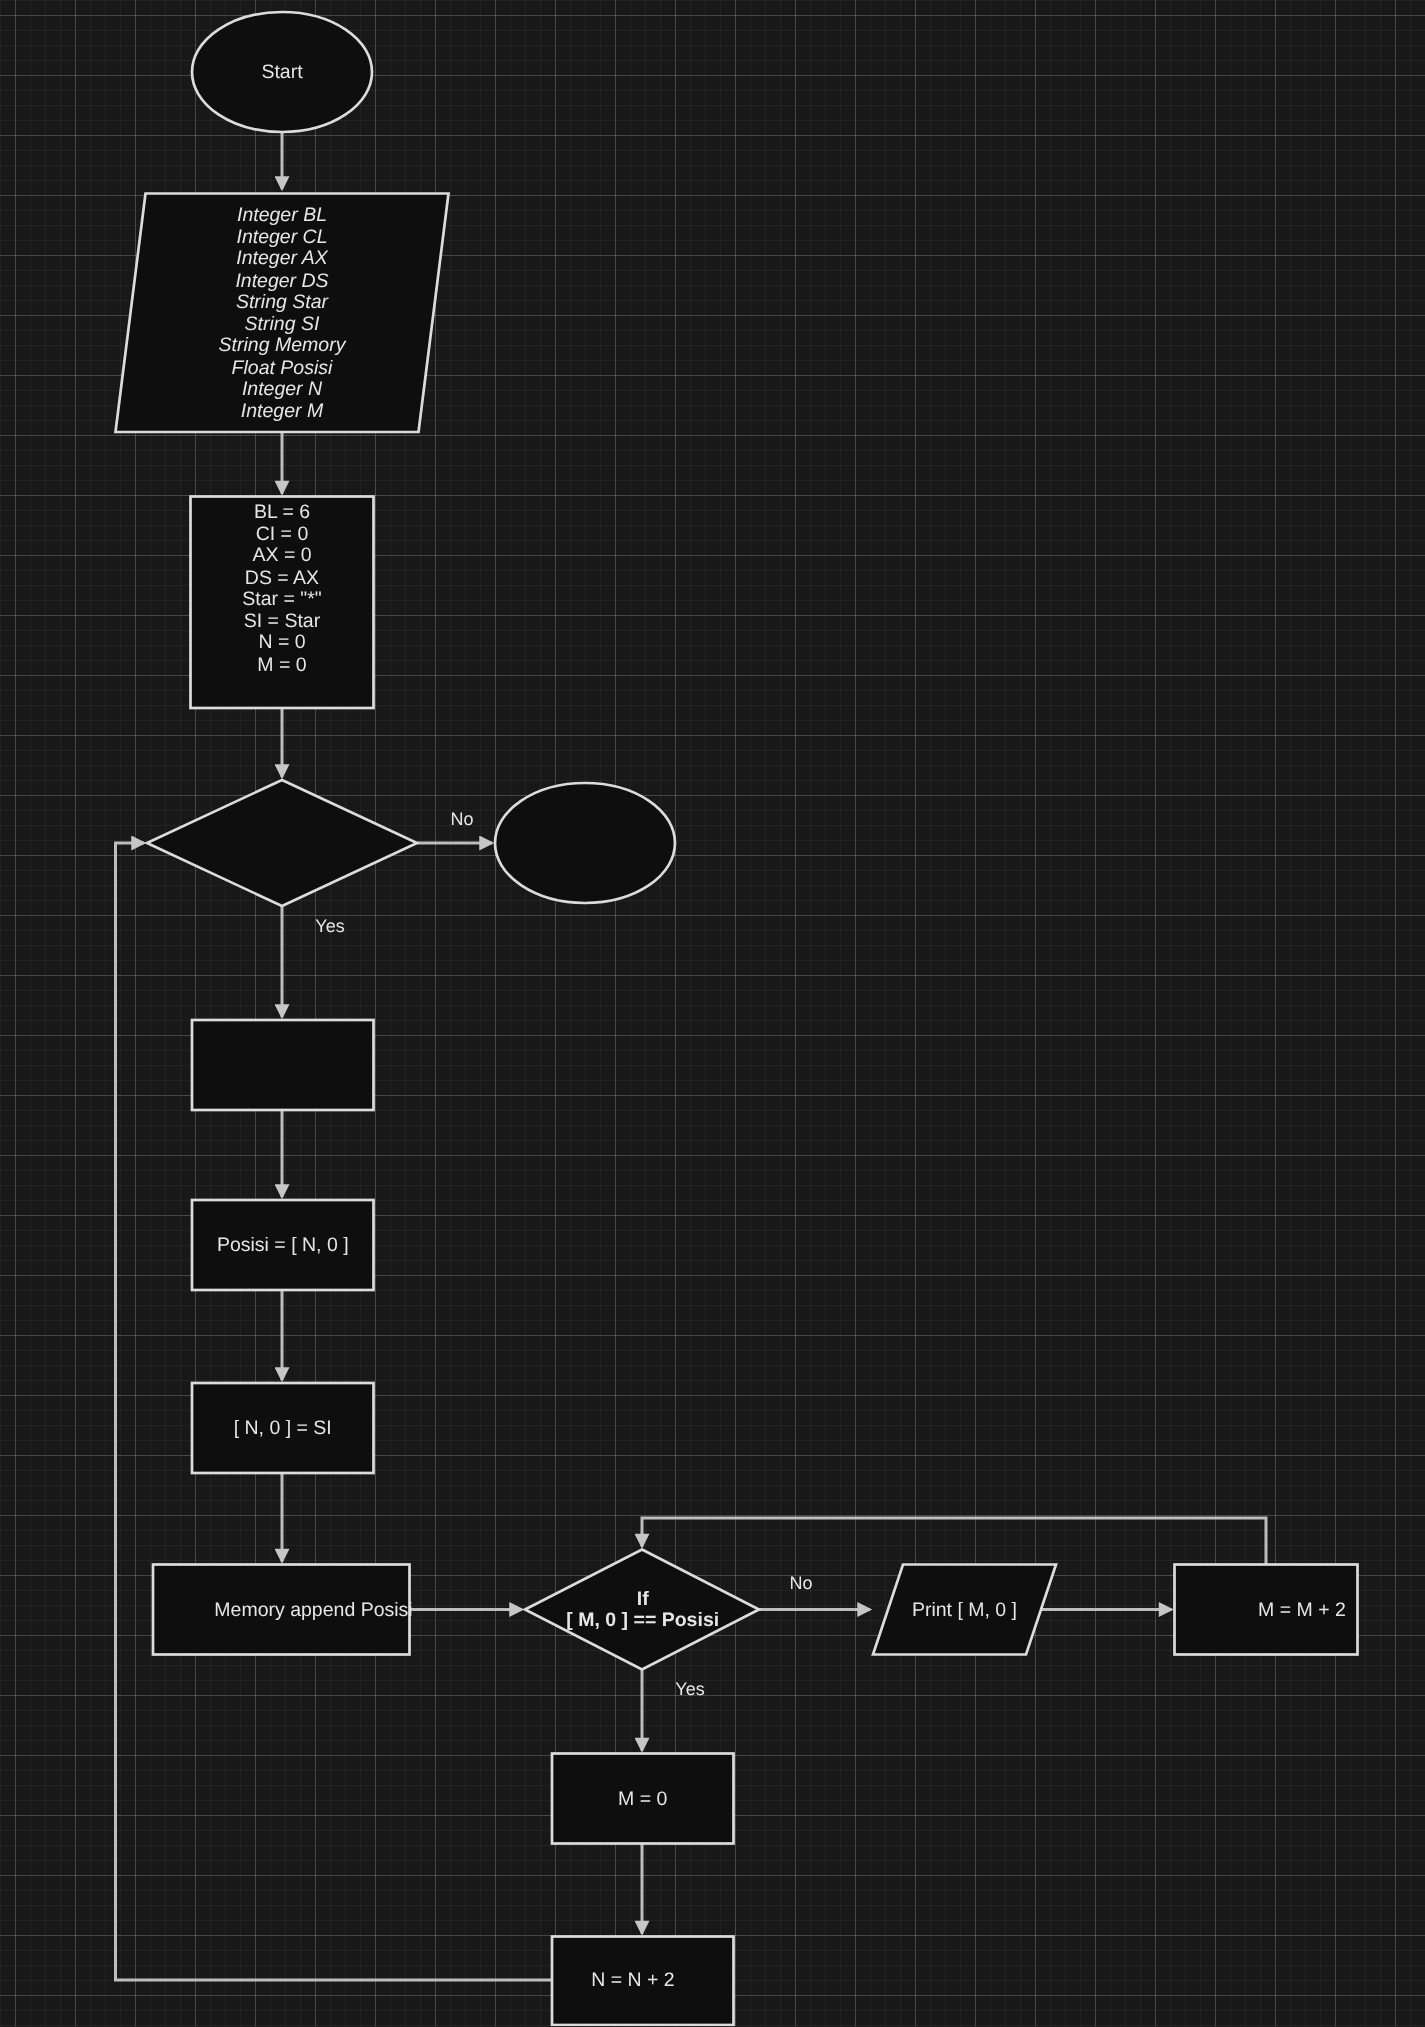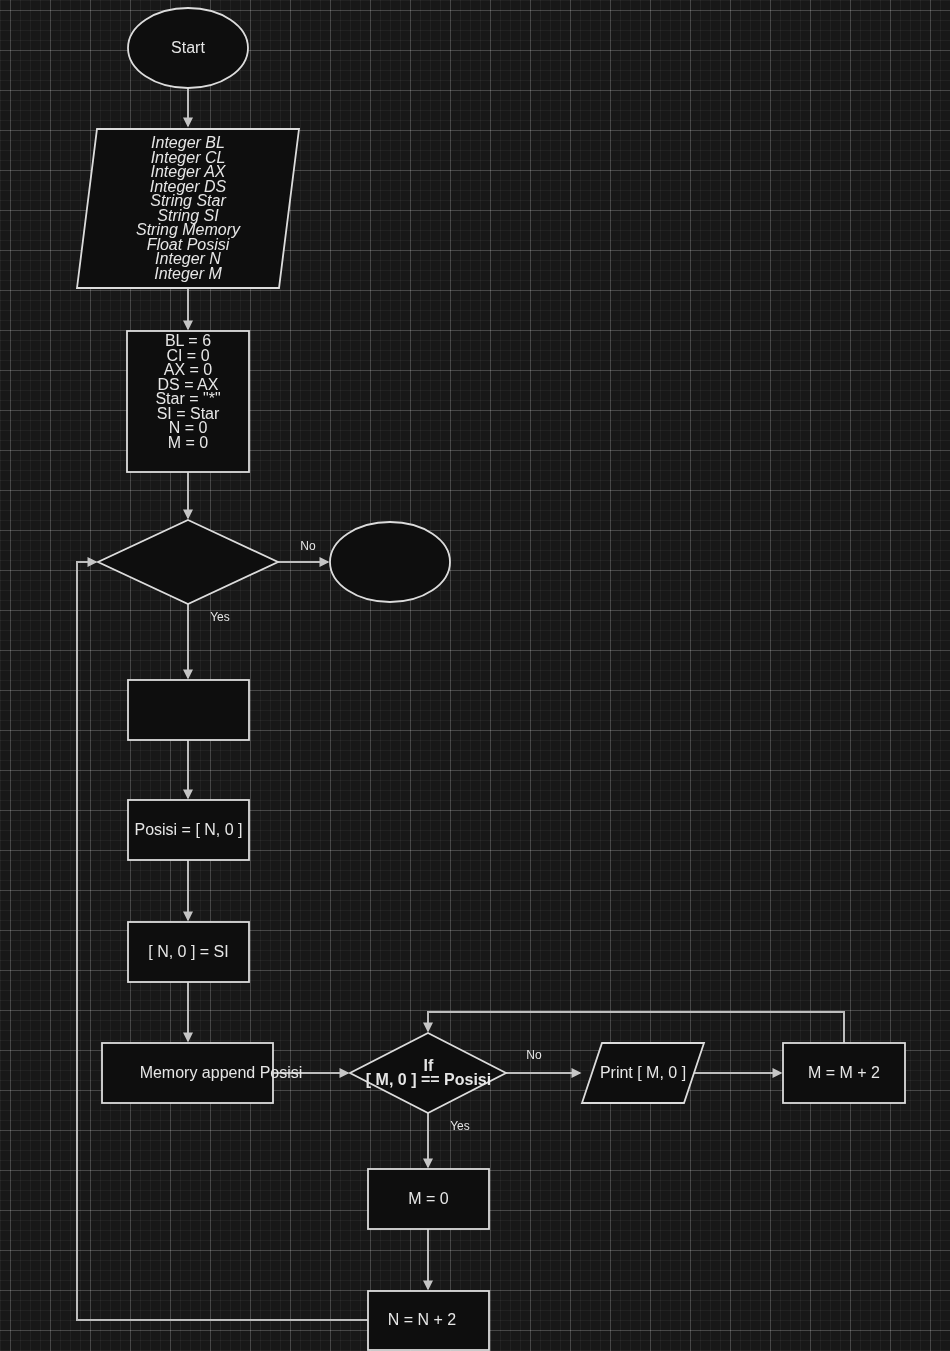--- a/index.html
+++ b/index.html
@@ -17,21 +17,21 @@
     background-position:10px 10px,10px 10px,0 0,0 0;
     font-family:"Liberation Sans", sans-serif;
   }
   svg.diagram{position:absolute;left:0;top:0;}
   .shape{fill:#0e0e0e;stroke:#dcdcdc;stroke-width:1.8;}
   .edge{fill:none;stroke:#bdbdbd;stroke-width:2;marker-end:url(#arrow);}
   .lbl{
     position:absolute;
     display:flex;align-items:center;justify-content:center;
     text-align:center;white-space:pre-line;
-    color:#e6e6e6;font-size:16px;line-height:14.5px;
+    color:#e6e6e6;font-size:13px;line-height:14.5px;
     pointer-events:none;
   }
   .edge-lbl{
     position:absolute;
     display:flex;align-items:center;justify-content:center;
     color:#e6e6e6;font-size:12px;line-height:14px;
     pointer-events:none;
   }
 </style>
 </head>
@@ -100,28 +100,28 @@
 N = 0
 M = 0</div>
 
 
 
 
   <div class="lbl" style="left:128px;top:800px;width:121px;height:60px;">Posisi = [ N, 0 ]</div>
 
   <div class="lbl" style="left:128px;top:922px;width:121px;height:60px;text-align:right;">[ N, 0 ] = SI</div>
 
-  <div class="lbl" style="left:120px;top:1043px;width:202px;height:60px;text-align:center;">Memory append Posisi</div>
+  <div class="lbl" style="left:108px;top:1043px;width:202px;height:60px;text-align:center;">Memory append Posisi</div>
 
   <div class="lbl" style="left:350px;top:1033px;width:157px;height:80px;font-weight:bold;">If
 [ M, 0 ] == Posisi</div>
 
   <div class="lbl" style="left:582px;top:1043px;width:122px;height:60px;">Print [ M, 0 ]</div>
 
-  <div class="lbl" style="left:783px;top:1043px;width:122px;height:60px;">M = M + 2</div>
+  <div class="lbl" style="left:783px;top:1043px;width:122px;height:60px;padding-left:24px;">M = M + 2</div>
 
   <div class="lbl" style="left:368px;top:1169px;width:121px;height:60px;">M = 0</div>
 
   <div class="lbl" style="left:368px;top:1291px;width:108px;height:59px;">N = N + 2</div>
 
   <div class="edge-lbl" style="left:290px;top:537px;width:36px;height:18px;">No</div>
 
   <div class="edge-lbl" style="left:200px;top:608px;width:40px;height:18px;">Yes</div>
 
   <div class="edge-lbl" style="left:516px;top:1046px;width:36px;height:18px;">No</div>

